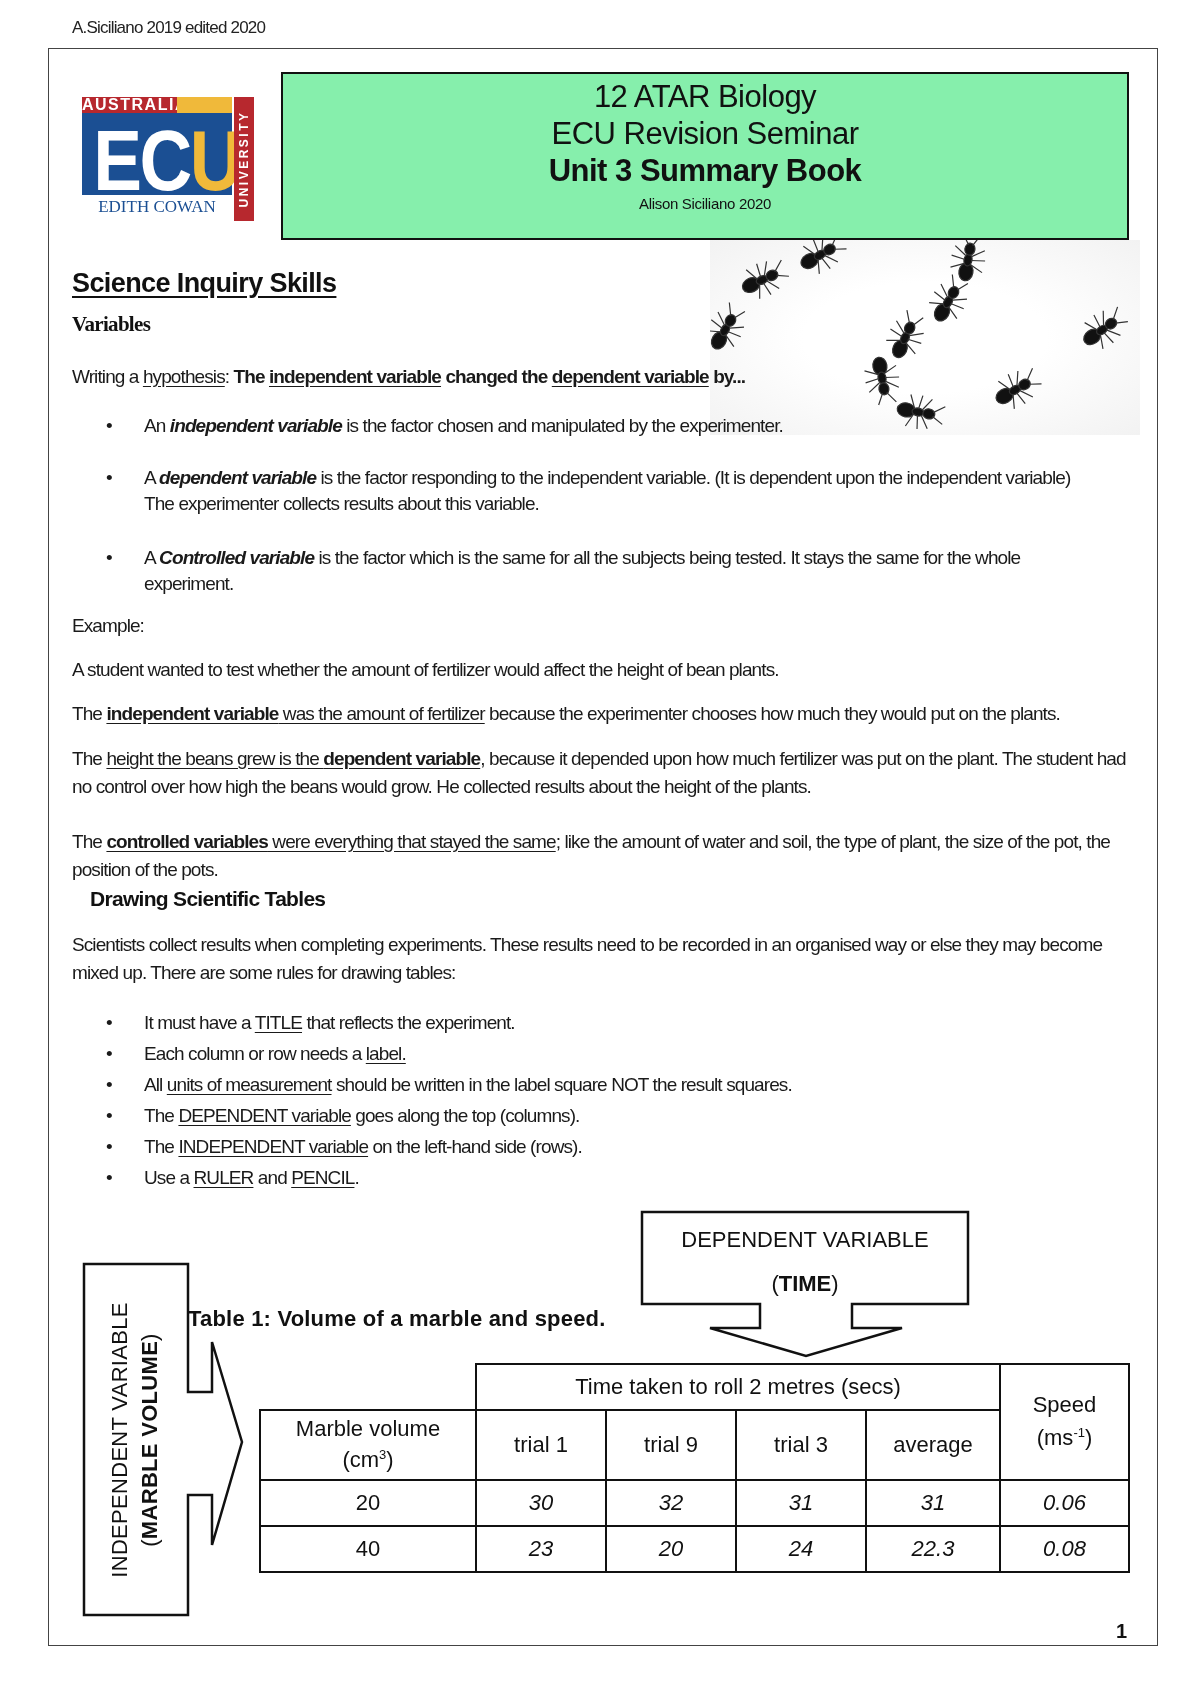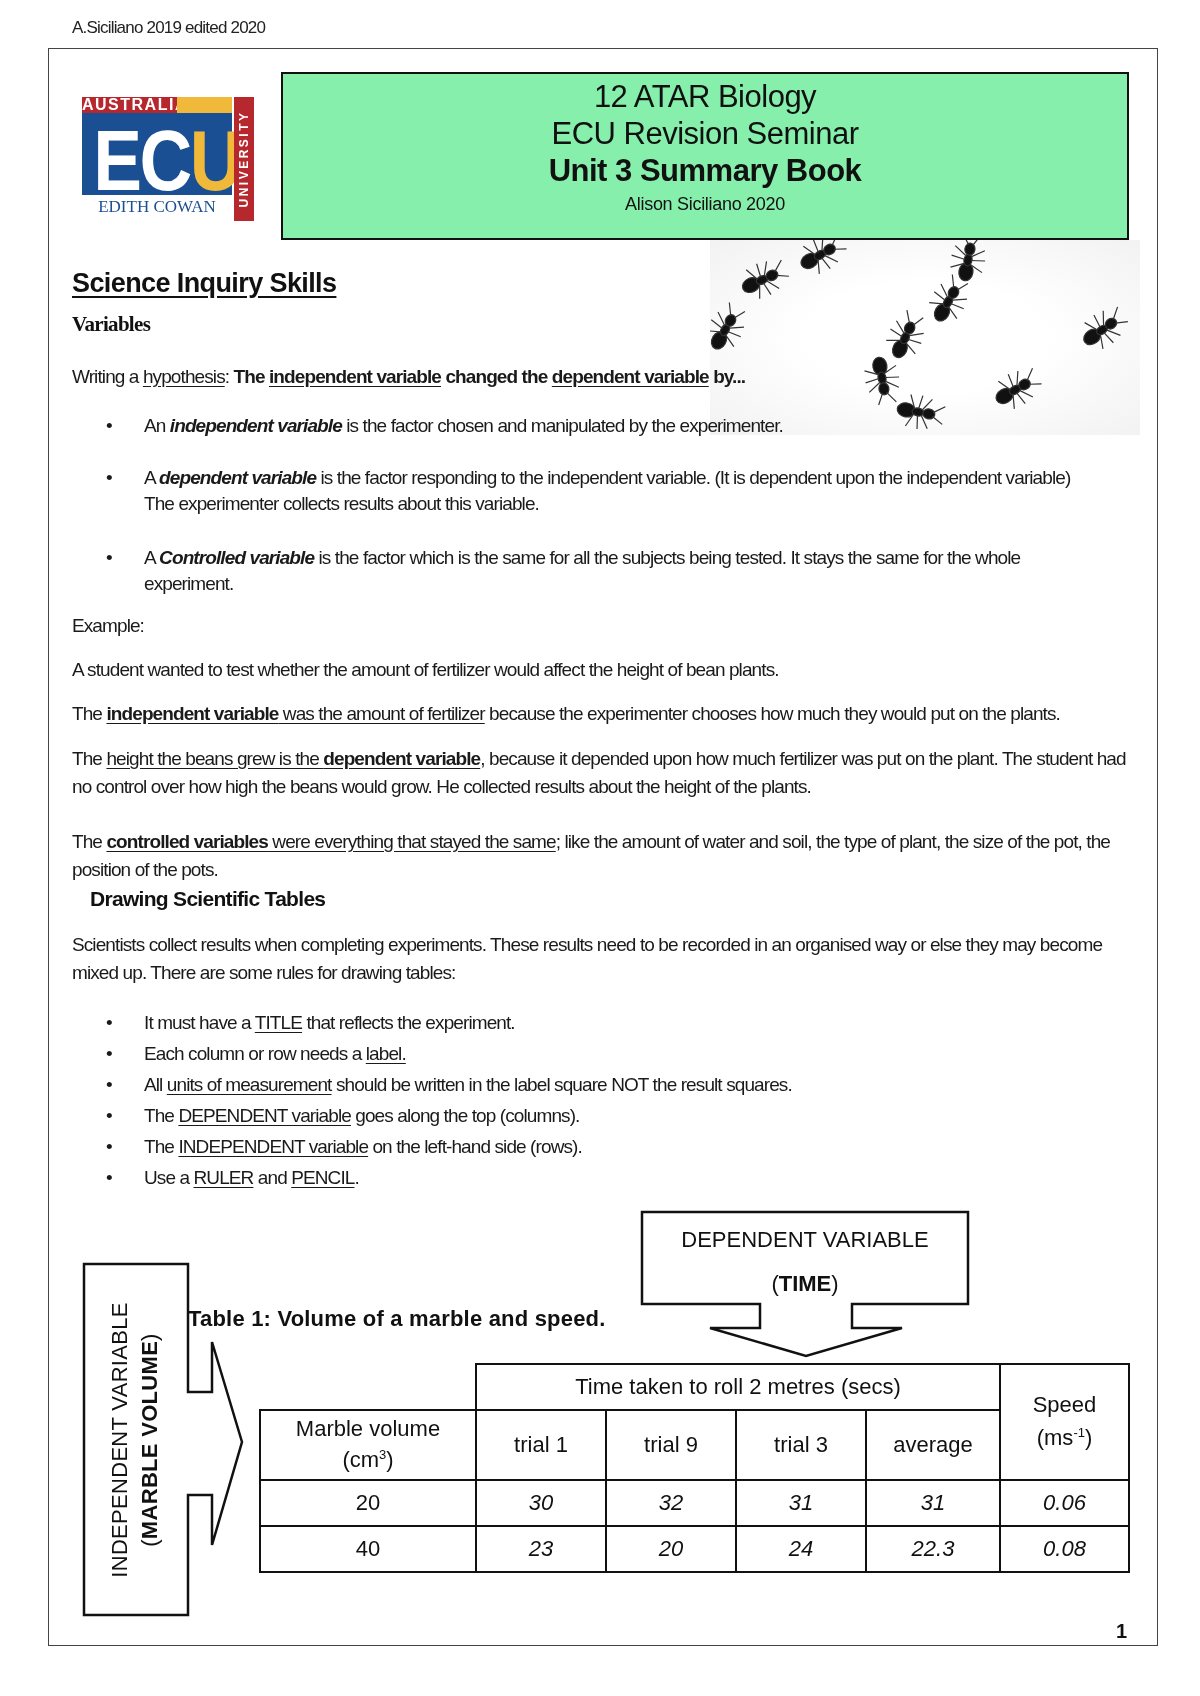--- a/index.html
+++ b/index.html
@@ -26,21 +26,21 @@
   #ecu-logo .uni-text { position: absolute; left: 152px; top: 0; width: 20px; height: 124px; }
   #ecu-logo .uni-text span { position: absolute; left: 50%; top: 50%; transform: translate(-50%,-50%) rotate(-90deg);
                               color: #fff; font-weight: bold; font-size: 12px; letter-spacing: 2.5px; white-space: nowrap; }
 
   
   #title-box { position: absolute; left: 281px; top: 72px; width: 848px; height: 168px; background: #86efac;
                border: 2px solid #111; box-sizing: border-box; text-align: center; }
   #title-box .l1 { font-size: 31px; margin-top: 4px; line-height: 37px; letter-spacing: -0.5px; }
   #title-box .l2 { font-size: 31px; line-height: 37px; letter-spacing: -0.5px; }
   #title-box .l3 { font-size: 31px; line-height: 37px; font-weight: bold; letter-spacing: -0.5px; }
-  #title-box .l4 { font-size: 18px; line-height: 30px; letter-spacing: -0.3px; }
+  #title-box .l4 { font-size: 15px; line-height: 30px; letter-spacing: -0.3px; }
 
   
   #ants-image { position: absolute; left: 710px; top: 240px; width: 430px; height: 195px;
                 background: radial-gradient(ellipse at center, #ffffff 40%, #f2f2f2 100%); }
 
   
   .t { position: absolute; left: 72px; font-size: 19px; letter-spacing: -0.9px; color: #1a1a1a; white-space: nowrap; }
   .wrap { white-space: normal; width: 1060px; line-height: 28px; }
   .u { text-decoration: underline; text-underline-offset: 3px; }
   .b { font-weight: bold; }

